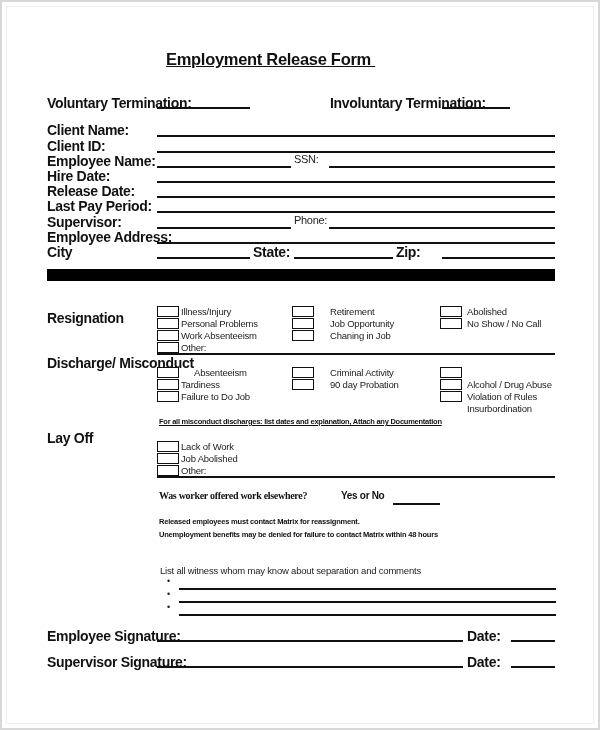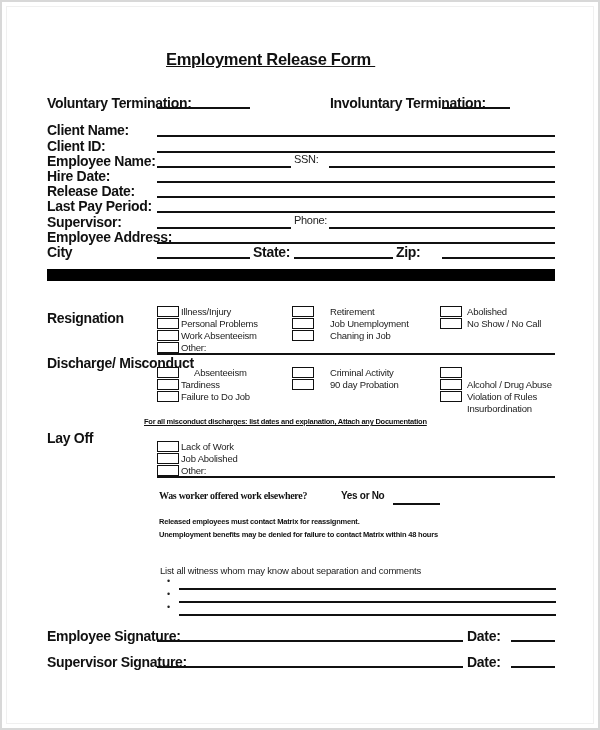--- a/index.html
+++ b/index.html
@@ -96,21 +96,21 @@
 <div class="abs opt" style="left:181px;top:318px;">Personal Problems</div>
 <div class="cb" style="left:157px;top:330px;"></div>
 <div class="abs opt" style="left:181px;top:330px;">Work Absenteeism</div>
 <div class="cb" style="left:157px;top:342px;"></div>
 <div class="abs opt" style="left:181px;top:342px;">Other:</div>
 <div class="line" style="left:157px;top:353px;width:398px;"></div>
 
 <div class="cb" style="left:292px;top:306px;"></div>
 <div class="abs opt" style="left:330px;top:306px;">Retirement</div>
 <div class="cb" style="left:292px;top:318px;"></div>
-<div class="abs opt" style="left:330px;top:318px;">Job Unemployment</div>
+<div class="abs opt" style="left:330px;top:318px;">Job Opportunity</div>
 <div class="cb" style="left:292px;top:330px;"></div>
 <div class="abs opt" style="left:330px;top:330px;">Chaning in Job</div>
 <style></style>
 
 <div class="cb" style="left:440px;top:306px;"></div>
 <div class="abs opt" style="left:467px;top:306px;">Abolished</div>
 <div class="cb" style="left:440px;top:318px;"></div>
 <div class="abs opt" style="left:467px;top:318px;">No Show / No Call</div>
 
 <div class="abs lbl" style="left:47px;top:355px;">Discharge/ Misconduct</div>
@@ -127,21 +127,21 @@
 <div class="cb" style="left:292px;top:379px;"></div>
 <div class="abs opt" style="left:330px;top:379px;">90 day Probation</div>
 
 <div class="cb" style="left:440px;top:367px;"></div>
 <div class="abs opt" style="left:467px;top:367px;margin-top:36px;">Insurbordination</div>
 <div class="cb" style="left:440px;top:379px;"></div>
 <div class="abs opt" style="left:467px;top:379px;">Alcohol / Drug Abuse</div>
 <div class="cb" style="left:440px;top:391px;"></div>
 <div class="abs opt" style="left:467px;top:391px;">Violation of Rules</div>
 
-<div class="abs note" style="left:144px;top:417px;">For all misconduct discharges: list dates and explanation, Attach any Documentation</div>
+<div class="abs note" style="left:159px;top:417px;">For all misconduct discharges: list dates and explanation, Attach any Documentation</div>
 
 <div class="abs lbl" style="left:47px;top:430px;">Lay Off</div>
 <div class="cb" style="left:157px;top:441px;"></div>
 <div class="abs opt" style="left:181px;top:441px;">Lack of Work</div>
 <div class="cb" style="left:157px;top:453px;"></div>
 <div class="abs opt" style="left:181px;top:453px;">Job Abolished</div>
 <div class="cb" style="left:157px;top:465px;"></div>
 <div class="abs opt" style="left:181px;top:465px;">Other:</div>
 <div class="line" style="left:157px;top:476px;width:398px;"></div>
 

